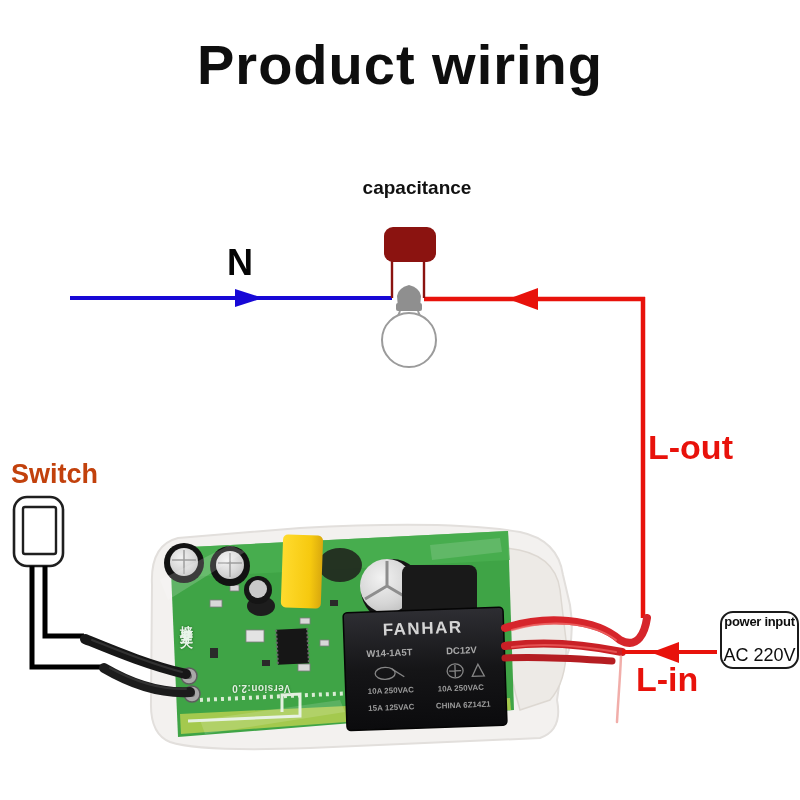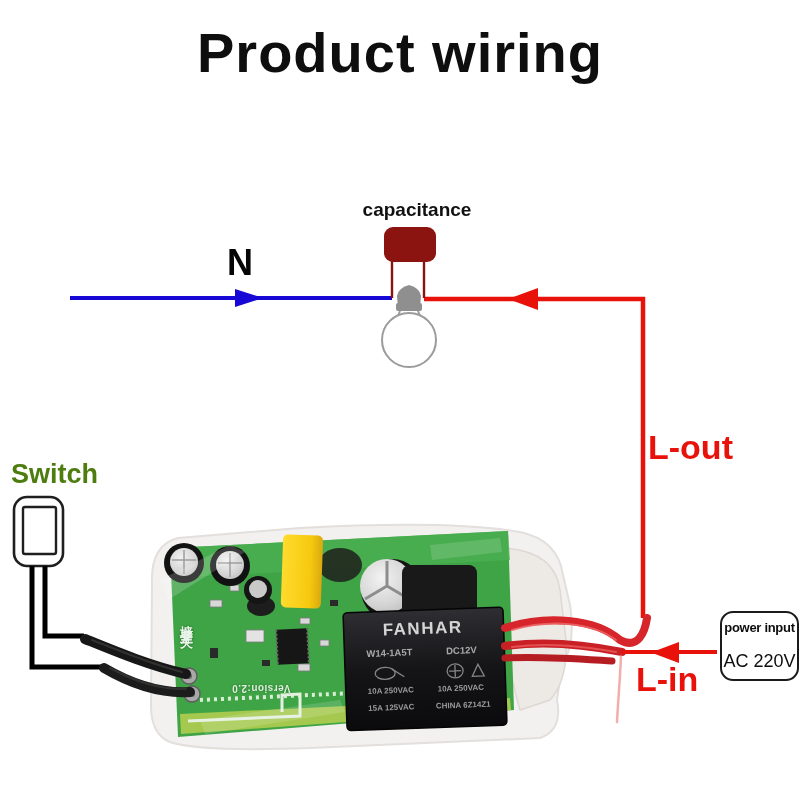--- a/index.html
+++ b/index.html
@@ -2,34 +2,34 @@
 <html><head>
 <meta charset="utf-8">
 <style>
   html,body{margin:0;padding:0;}
   body{
     width:800px;height:800px;position:relative;background:#ffffff;
     font-family:"Liberation Sans","DejaVu Sans",sans-serif;overflow:hidden;
   }
   .abs{position:absolute;}
   #title{
-    left:0;right:0;top:20px;text-align:center;
+    left:0;right:0;top:32px;text-align:center;
     font-size:56px;font-weight:800;color:#0e0e0e;letter-spacing:1px;
   }
   #cap-label{
-    left:417px;top:199px;transform:translateX(-50%);
+    left:417px;top:177px;transform:translateX(-50%);
     font-size:19px;font-weight:700;color:#111;
   }
   #n-label{left:227px;top:242px;font-size:36px;font-weight:800;color:#050505;}
-  #switch-label{left:11px;top:459px;font-size:27px;font-weight:800;color:#4d7c0f;}
+  #switch-label{left:11px;top:459px;font-size:27px;font-weight:800;color:#c2410c;}
   .red-label{font-size:34px;font-weight:800;color:#e8120b;}
   #lout-label{left:648px;top:428px;}
   #lin-label{left:636px;top:660px;text-align:center;}
   #power-box{
-    left:720px;top:611px;width:79px;height:70px;background:#fff;
+    left:720px;top:611px;width:79px;height:58px;background:#fff;
     border:2px solid #1b1b1b;border-radius:13px;display:flex;flex-direction:column;
     align-items:center;justify-content:center;box-sizing:border-box;
   }
   #power-box .l1{font-size:13px;font-weight:800;color:#0d0d0d;white-space:nowrap;letter-spacing:-0.3px;}
   #power-box .l2{font-size:18px;font-weight:500;color:#0d0d0d;margin-top:16px;white-space:nowrap;}
   #pcb-cn{
     left:177px;top:615px;color:#e9f5ea;font-size:13px;font-weight:600;
     writing-mode:vertical-rl;text-orientation:upright;letter-spacing:3px;
     text-shadow:0 0 2px rgba(20,80,20,.8);
   }

